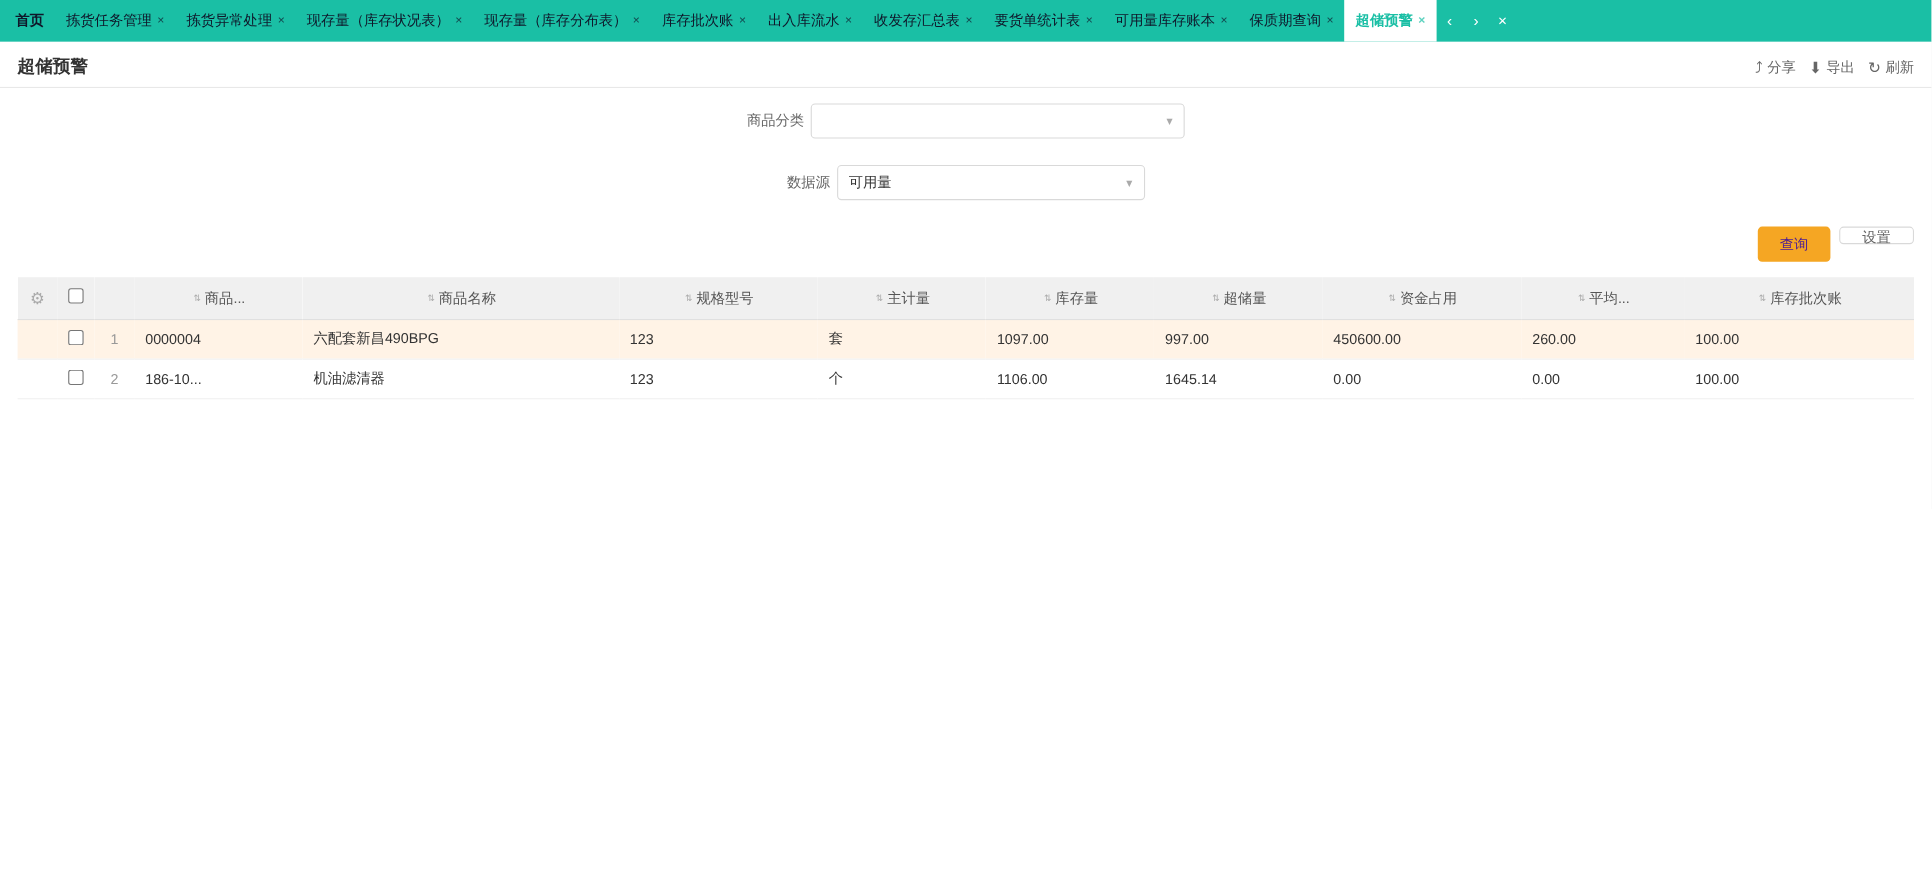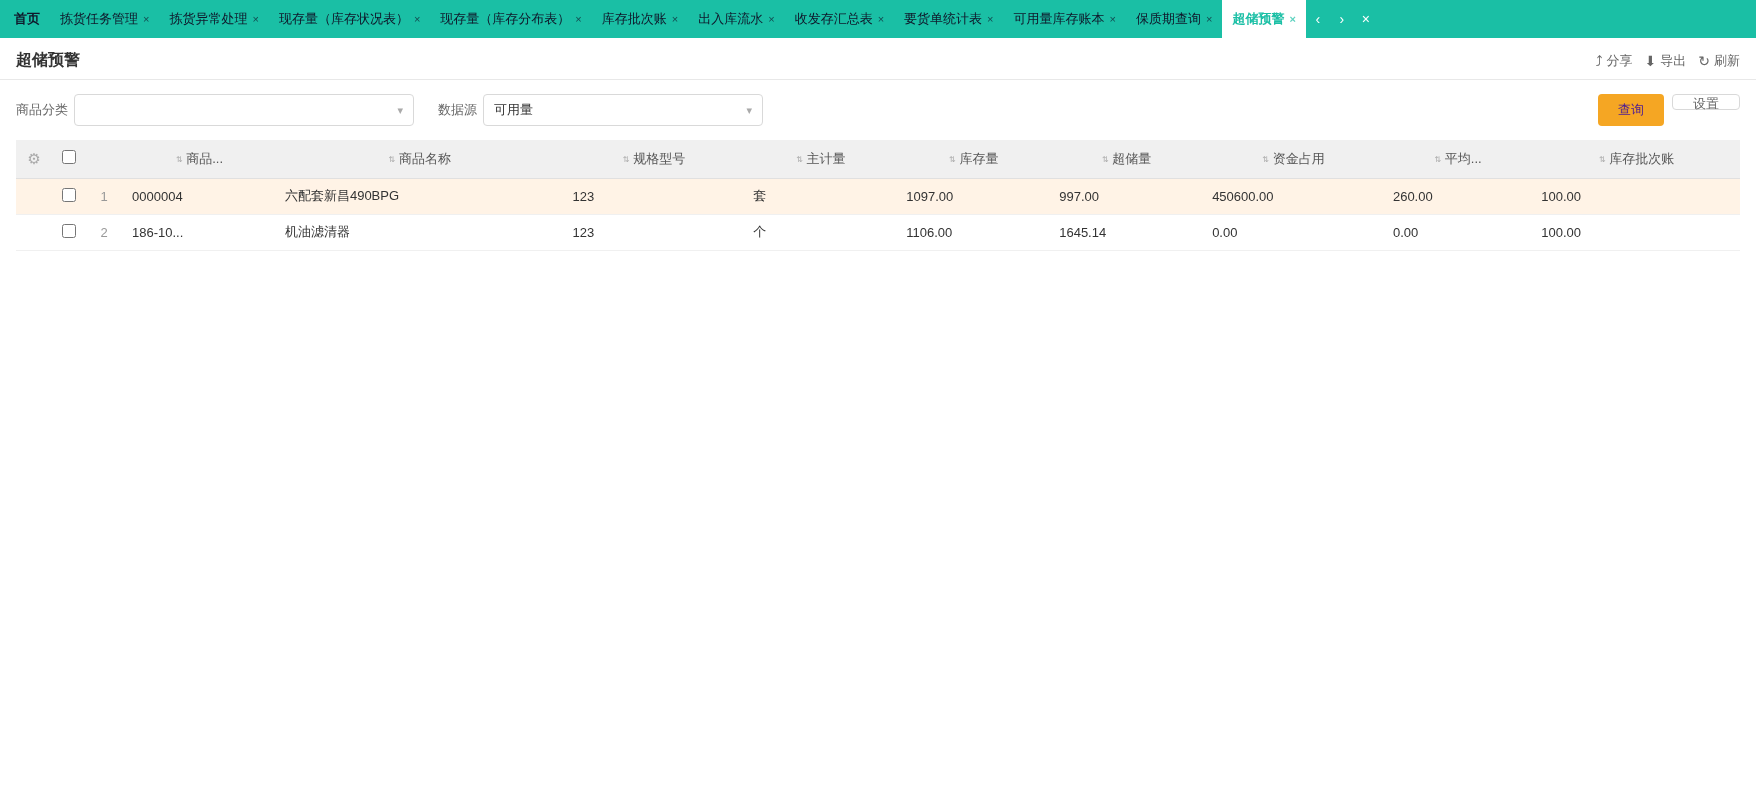--- a/index.html
+++ b/index.html
@@ -82,20 +82,21 @@
       font-size: 13px;
     }
 
     
     .filter-area {
       display: flex;
       align-items: center;
       padding: 14px 16px;
       gap: 24px;
       background: #fff;
+      flex-direction: column;
     }
     .filter-item {
       display: flex;
       align-items: center;
       gap: 6px;
     }
     .filter-label {
       color: #666;
       font-size: 13px;
       white-space: nowrap;

